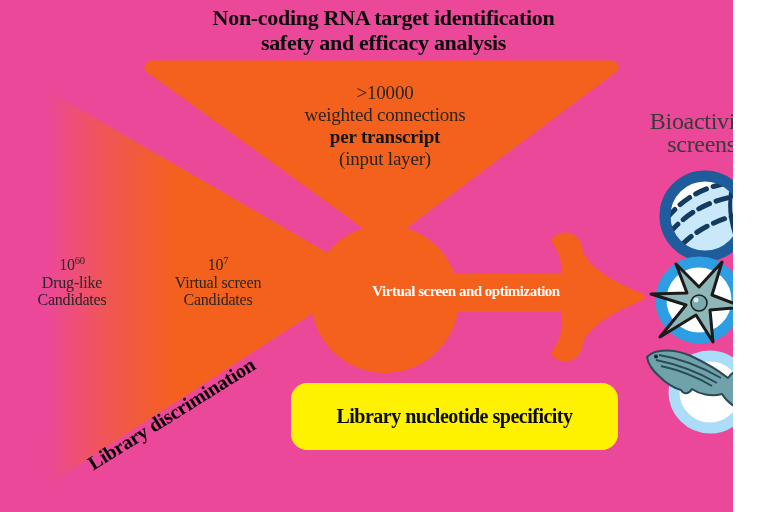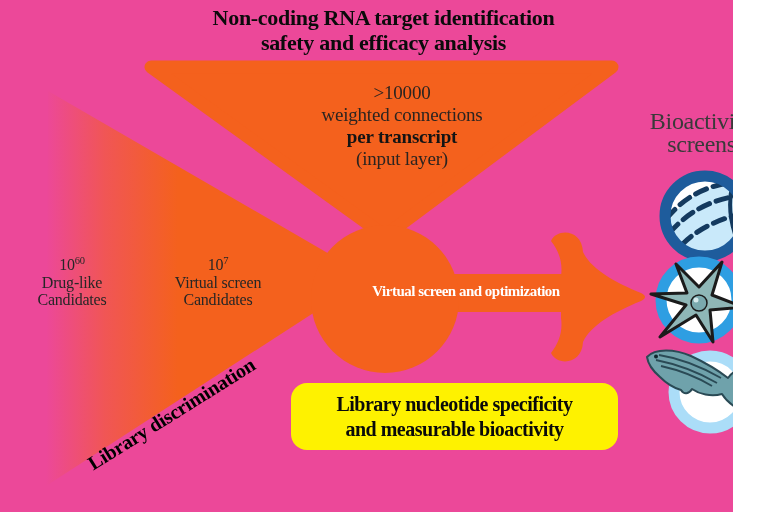--- a/index.html
+++ b/index.html
@@ -7,21 +7,21 @@
     position:relative;width:733px;height:512px;overflow:hidden;background:#ec4899;
     font-family:Liberation Serif, serif;
   }
   #shapes{position:absolute;left:0;top:0;}
   .txt{position:absolute;text-align:center;}
   .title{
     top:5px;left:0;width:767px;font-size:22px;font-weight:bold;line-height:25px;
     letter-spacing:-0.3px;color:#0b0b0b;
   }
   .funnel-text{
-    left:256px;top:82px;width:292px;font-size:19px;line-height:22px;
+    left:239px;top:82px;width:292px;font-size:19px;line-height:22px;
     color:#2b2420;letter-spacing:-0.2px;
   }
   .funnel-text .b{font-weight:bold;color:#141414;}
   .lib-label{
     top:252px;width:128px;font-size:16px;line-height:17.5px;color:#262626;letter-spacing:-0.2px;
   }
   .lib-label sup{font-size:10.5px;}
   .lib-1{left:8px;}
   .lib-2{left:154px;}
   .axis-label{
@@ -147,16 +147,15 @@
 
   <div class="txt node-label">Virtual screen and optimization</div>
 
   <div class="txt bio-label">
     <div>Bioactivity</div>
     <div>screens</div>
   </div>
 
   <div class="outcome-box" style="background: rgb(254, 242, 0);">
     <div>Library nucleotide specificity</div>
-    <div>and measurable bioactivity</div>
   </div>
 
 </div>
 
 </body></html>

